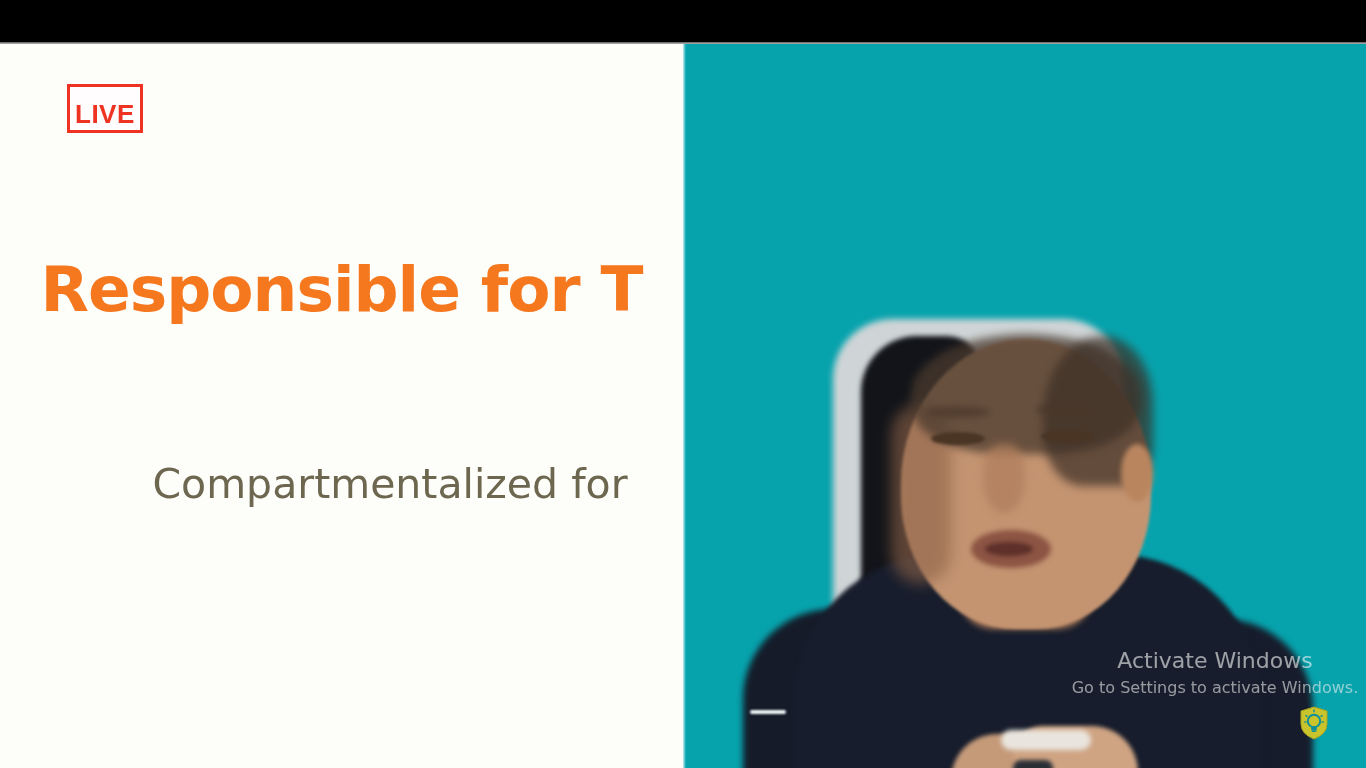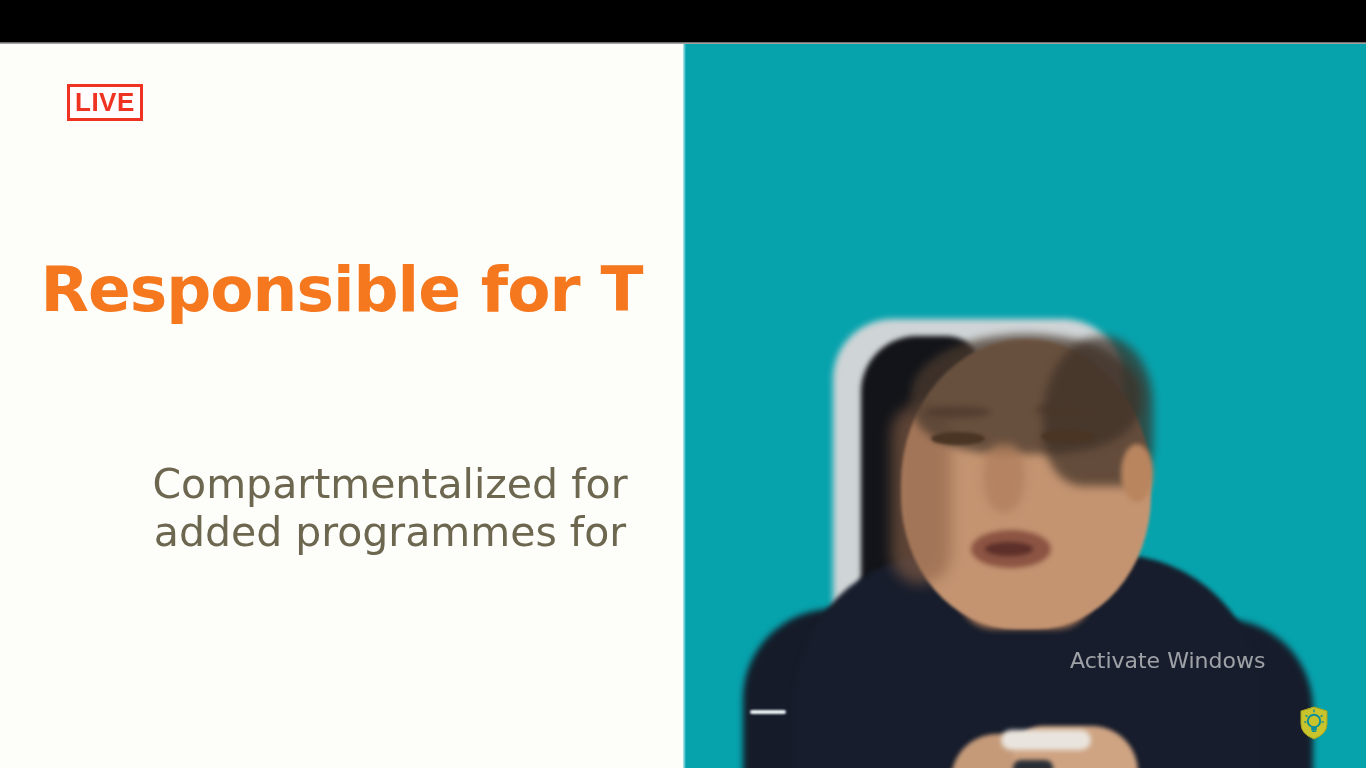--- a/index.html
+++ b/index.html
@@ -36,21 +36,21 @@
   
   .slide {
     position:absolute; left:0; top:0;
     width:683px; height:724px;
     background:#fdfdfa;
   }
 
   
   .live-badge {
     position:absolute; left:67px; top:40px;
-    padding:2px 5px 3px 5px;
+    padding:14px 5px 3px 5px;
     border:3px solid #ee3322;
     background:#fffdfd;
     line-height:1;
   }
   .live-badge-text {
     display:block;
     font-family:"Liberation Sans", sans-serif;
     font-weight:bold;
     font-size:26px;
     letter-spacing:0.5px;
@@ -273,21 +273,21 @@
     width:36px; height:4px;
     background:#eef6f7;
     border-radius:2px;
     filter:blur(1.2px);
   }
 
   
   .watermark {
     position:absolute; left:387px; top:604px;
     width:290px;
-    text-align:left;
+    text-align:center;
     pointer-events:none;
   }
   .wm-title {
     display:block;
     font-family:"DejaVu Sans", sans-serif;
     font-size:22px;
     line-height:26px;
     color:rgba(242,242,242,0.62);
     white-space:nowrap;
   }
@@ -322,21 +322,20 @@
       <div class="live-badge">
         <span class="live-badge-text">LIVE</span>
       </div>
 
       <div class="slide-title">
         <span class="slide-title-line">Responsible for T</span>
       </div>
 
       <div class="slide-body">
         <span class="slide-body-line">Compartmentalized for</span>
-        <span class="slide-body-line">added programmes for</span>
       </div>
 
     </div>
 
     <div class="video">
       <div class="video-edge"></div>
 
       <div class="chair-back"></div>
       <div class="chair-bolster"></div>
       <div class="chair-bolster-r"></div>
@@ -359,20 +358,21 @@
       <div class="ear-r"></div>
 
       <div class="hand-a"></div>
       <div class="hand-b"></div>
       <div class="hand-obj"></div>
       <div class="hand-obj2"></div>
       <div class="wire"></div>
 
       <div class="watermark">
         <span class="wm-title">Activate Windows</span>
+        <span class="wm-sub">Go to Settings to activate Windows.</span>
       </div>
 
       <div class="badge-shield">
         <svg width="30" height="34" viewBox="0 0 30 34" aria-hidden="true">
           <path d="M15 1 L28 5 L28 18 Q28 28 15 33 Q2 28 2 18 L2 5 Z" fill="#c9c42c" stroke="#a8a41f" stroke-width="1"></path>
           <circle cx="15" cy="15" r="6.2" fill="none" stroke="#0d8f99" stroke-width="2"></circle>
           <rect x="12.2" y="20.4" width="5.6" height="4.2" rx="1" fill="#0d8f99"></rect>
           <rect x="12.6" y="24.4" width="4.8" height="1.6" rx="0.8" fill="#0d8f99"></rect>
           <line x1="15" y1="3.6" x2="15" y2="6.2" stroke="#0d8f99" stroke-width="1.4"></line>
           <line x1="6.4" y1="9.2" x2="8.4" y2="10.6" stroke="#0d8f99" stroke-width="1.4"></line>

